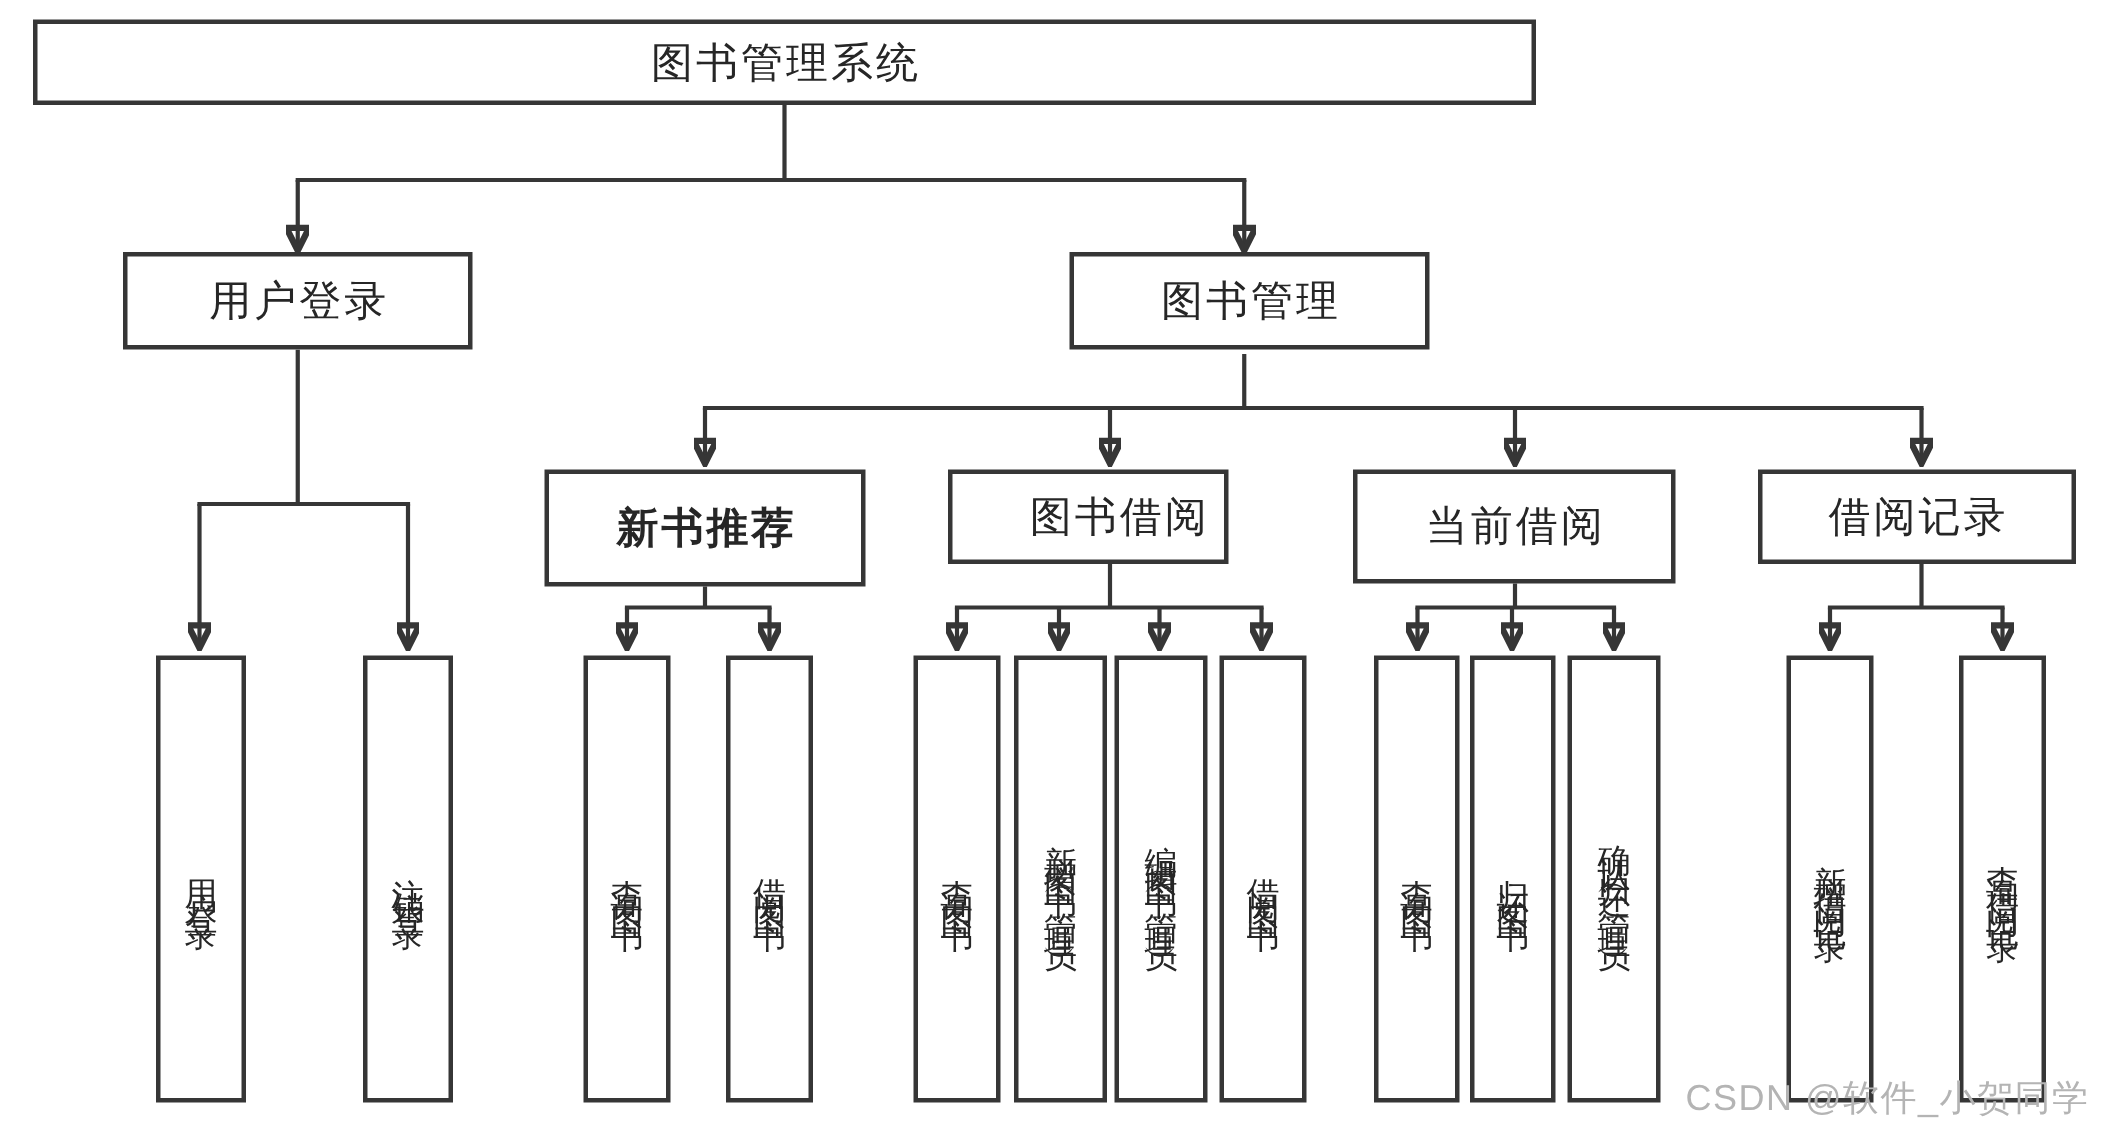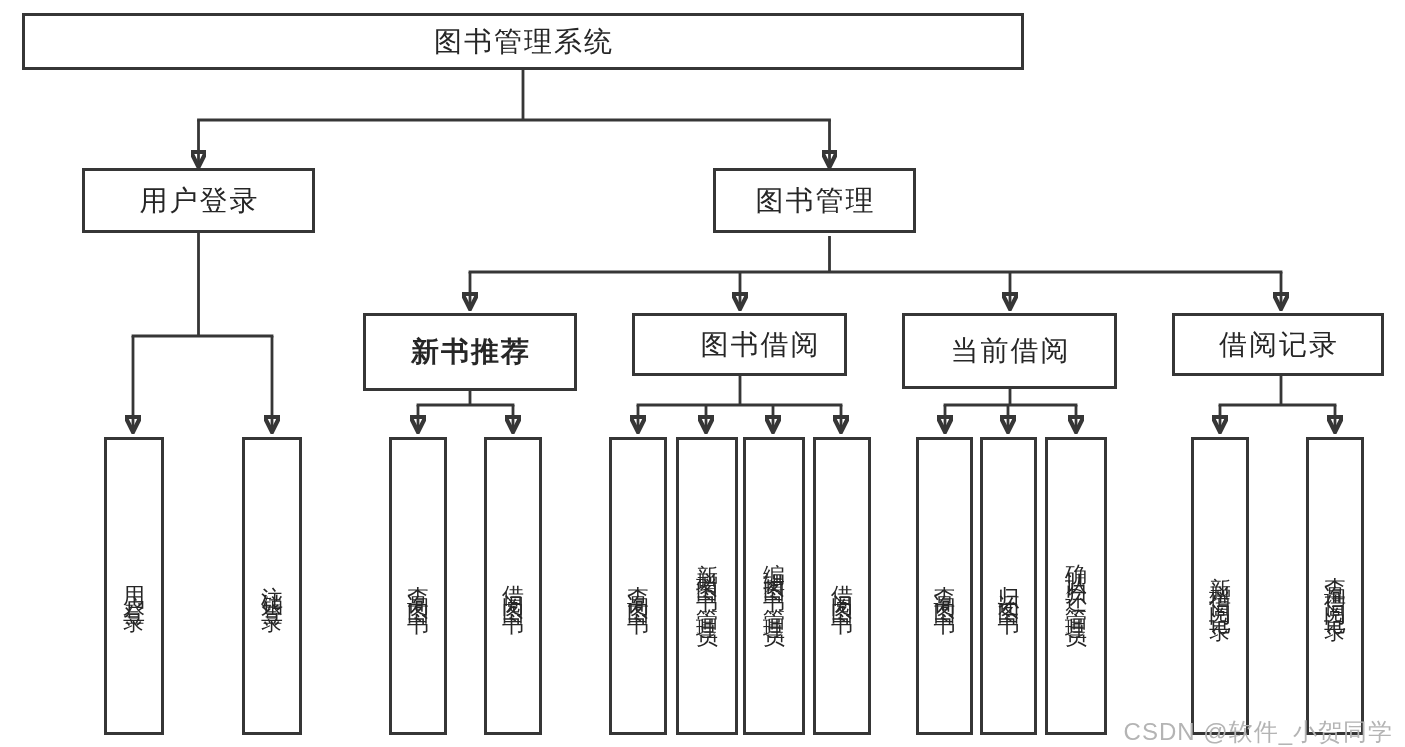--- a/index.html
+++ b/index.html
@@ -61,24 +61,24 @@
     <path d="M945 405 L945 429" marker-end="url(#ah)"></path>
     <path d="M1008 405 L1008 429" marker-end="url(#ah)"></path>
     <path d="M1076 405 L1076 429" marker-end="url(#ah)"></path>
     <path d="M1220 405 L1220 429" marker-end="url(#ah)"></path>
     <path d="M1335 405 L1335 429" marker-end="url(#ah)"></path>
   </svg>
 
   <div class="box h-box" style="left:22px;top:13px;width:1002px;height:57px;">图书管理系统</div>
 
   <div class="box h-box" style="left:82px;top:168px;width:233px;height:65px;">用户登录</div>
-  <div class="box h-box" style="left:713px;top:168px;width:203px;height:65px;">图书管理</div>
+  <div class="box h-box" style="left:713px;top:168px;width:240px;height:65px;">图书管理</div>
 
   <div class="box h-box" style="left:363px;top:313px;width:214px;height:78px;font-weight:bold;">新书推荐</div>
-  <div class="box h-box" style="left:632px;top:313px;width:215px;height:63px;padding-left:40px;">图书借阅</div>
+  <div class="box h-box" style="left:632px;top:313px;width:187px;height:63px;padding-left:40px;">图书借阅</div>
   <div class="box h-box" style="left:902px;top:313px;width:215px;height:76px;">当前借阅</div>
   <div class="box h-box" style="left:1172px;top:313px;width:212px;height:63px;">借阅记录</div>
 
   <div class="box v-box" style="left:104px;top:437px;width:60px;height:298px;">用户登录</div>
   <div class="box v-box" style="left:242px;top:437px;width:60px;height:298px;">注销登录</div>
 
   <div class="box v-box" style="left:389px;top:437px;width:58px;height:298px;">查询图书</div>
   <div class="box v-box" style="left:484px;top:437px;width:58px;height:298px;">借阅图书</div>
 
   <div class="box v-box" style="left:609px;top:437px;width:58px;height:298px;">查询图书</div>

